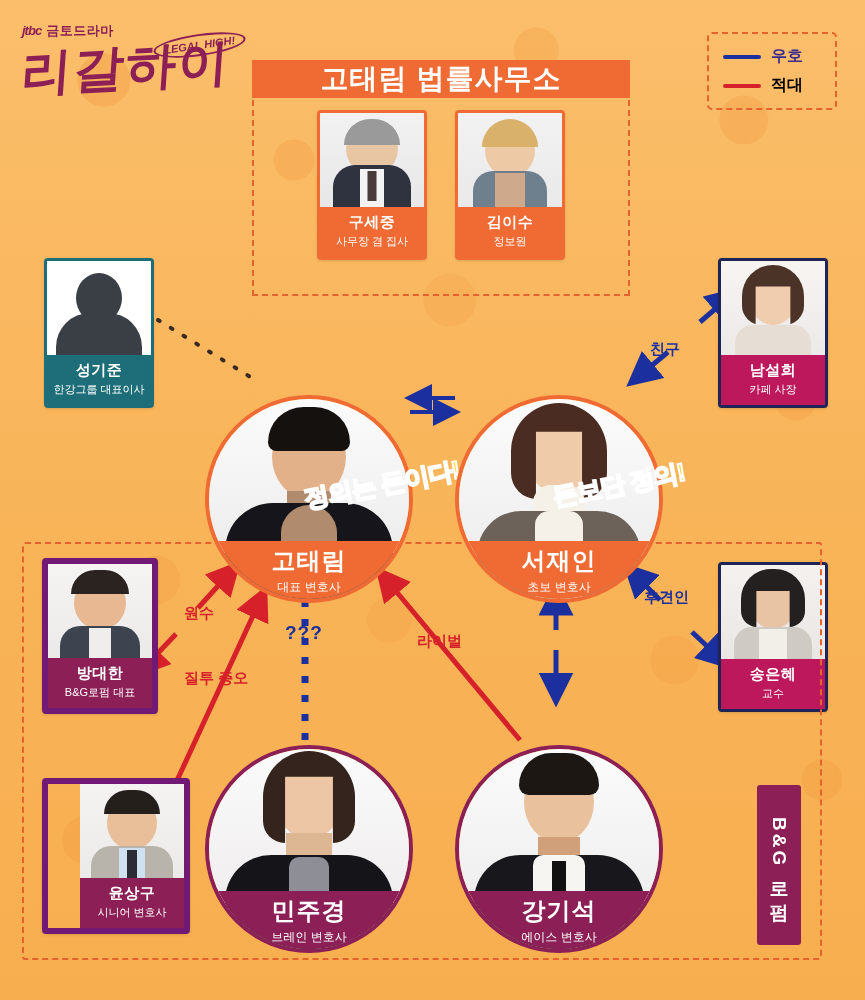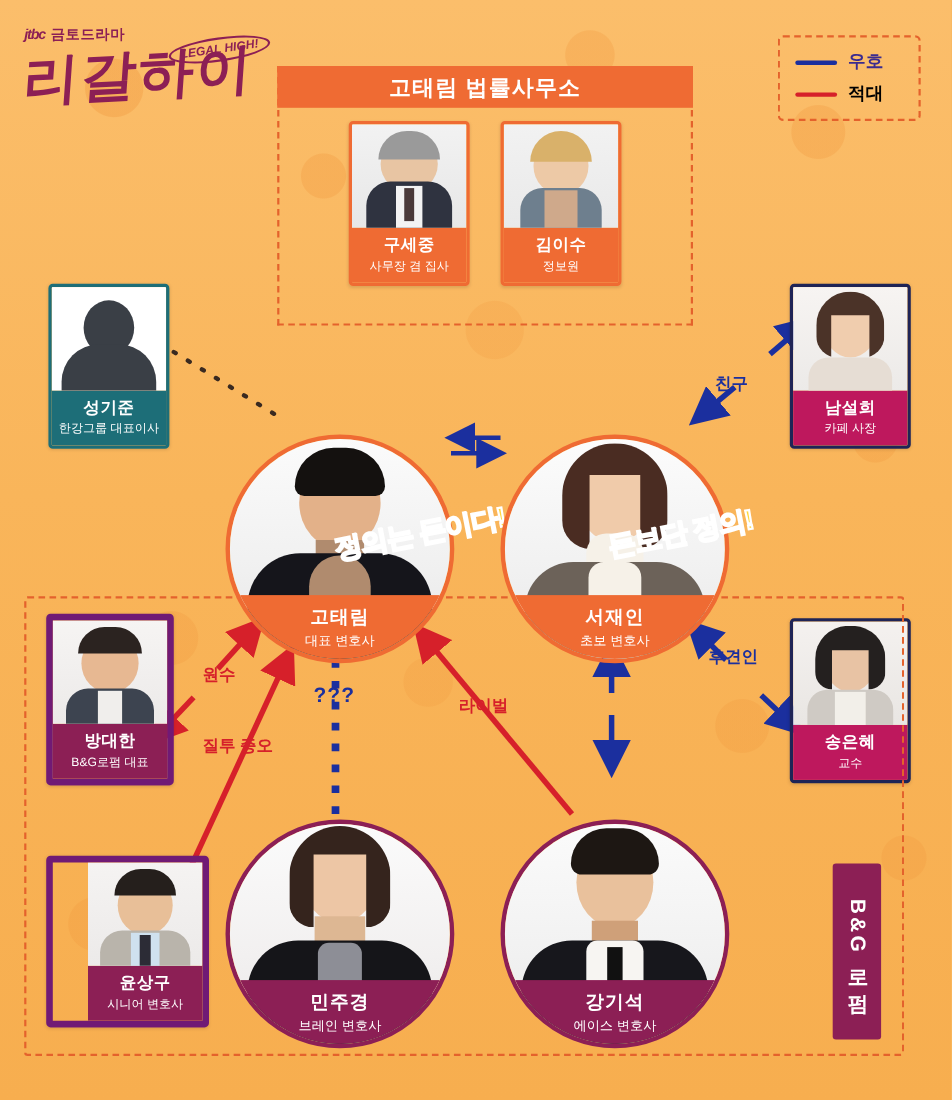--- a/index.html
+++ b/index.html
@@ -60,21 +60,21 @@
   #legend .lbl{font-size:16px;font-weight:bold;color:#3b2b8f;}
   #legend .lbl.red{color:#000000;}
 
   
   #office-panel{
     position:absolute;left:252px;top:60px;width:378px;height:236px;
     border:2px dashed #e4622c;border-top:none;box-sizing:border-box;
   }
   #office-header{
     position:absolute;left:252px;top:60px;width:378px;height:38px;
-    background:#ef6b33;color:#fff;font-size:20px;font-weight:bold;
+    background:#ef6b33;color:#fff;font-size:28px;font-weight:bold;
     display:flex;align-items:center;justify-content:center;letter-spacing:1px;
   }
   .office-cards{position:absolute;left:252px;top:110px;width:378px;
     display:flex;justify-content:center;gap:28px;}
 
   
   .card{width:104px;border-radius:4px;overflow:hidden;box-shadow:0 1px 3px rgba(0,0,0,.12);}
   .card .photo{width:100%;height:94px;background:#efefef;position:relative;overflow:hidden;}
   .card .meta{padding:6px 2px 8px;text-align:center;color:#fff;}
   .card .nm{font-size:15px;font-weight:bold;letter-spacing:.5px;}
@@ -95,21 +95,21 @@
   #card-bangdaehan{position:absolute;left:42px;top:558px;}
   #card-yunsanggu{position:absolute;left:42px;top:778px;padding-left:32px;}
 
   
   .circ{position:absolute;width:200px;height:200px;border-radius:50%;overflow:hidden;}
   .circ .pic{position:absolute;inset:0;}
   .circ .band{
     position:absolute;left:0;right:0;bottom:0;height:58px;color:#fff;
     display:flex;flex-direction:column;align-items:center;justify-content:center;
   }
-  .circ .nm{font-size:17px;font-weight:bold;letter-spacing:1px;}
+  .circ .nm{font-size:24px;font-weight:bold;letter-spacing:1px;}
   .circ .role{font-size:12px;margin-top:2px;}
   .circ.orange{border:4px solid #ef6b33;}
   .circ.orange .band{background:#ef6b33;}
   .circ.magenta{border:4px solid #8c1f55;}
   .circ.magenta .band{background:#8c1f55;}
   #circ-gotaerim{left:205px;top:395px;}
   #circ-seojaein{left:455px;top:395px;}
   #circ-minjugyeong{left:205px;top:745px;}
   #circ-ganggiseok{left:455px;top:745px;}
 

